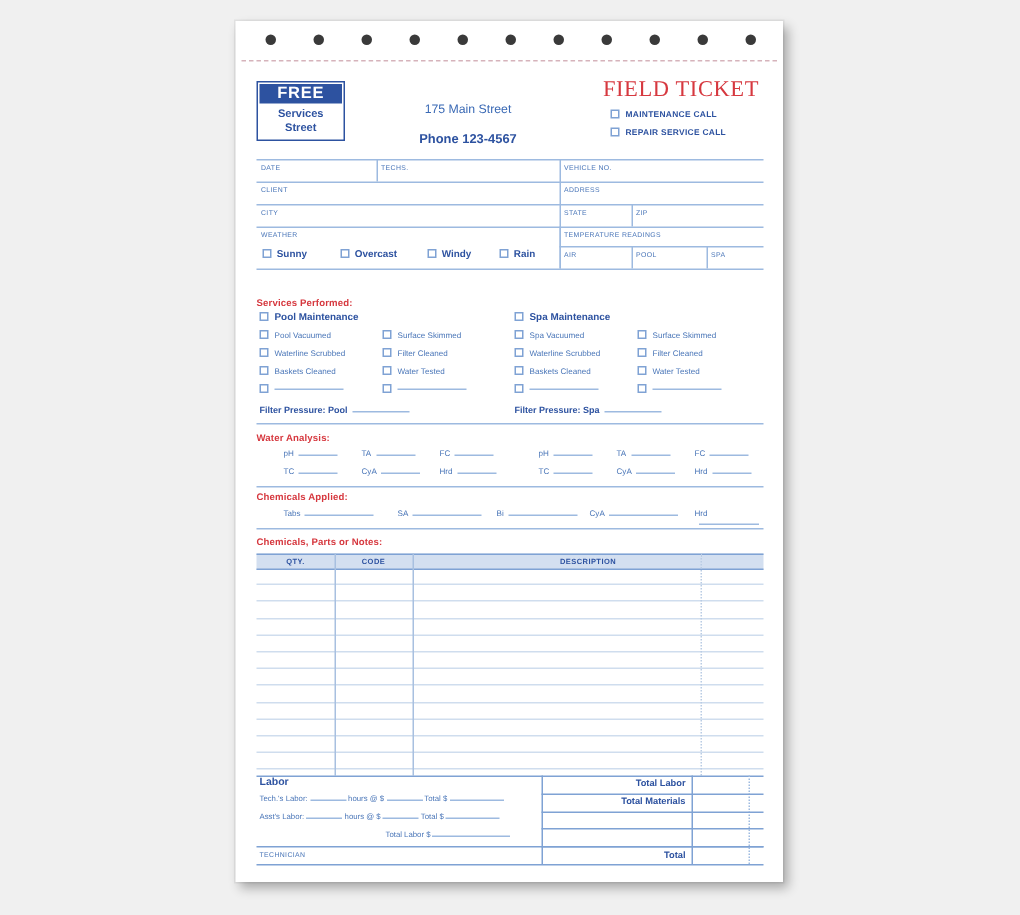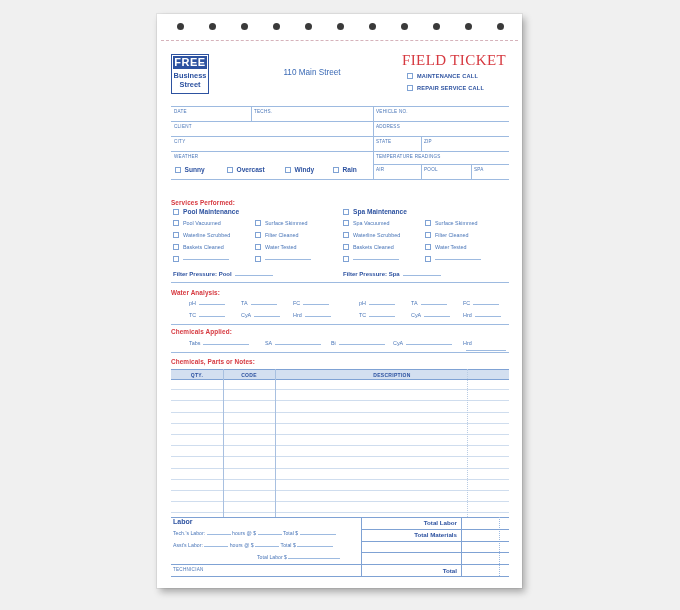--- a/index.html
+++ b/index.html
@@ -26,21 +26,21 @@
     background:#3a3a3a;
   }
   #perf{
     position:absolute;left:4px;top:26px;width:357px;height:0;
     border-top:1px dashed #d6b3bb;
   }
 
   
   #header{position:absolute;left:14px;top:38px;width:338px;height:50px;}
   #logo{
-    position:absolute;left:0;top:2px;width:38px;height:40px;
+    position:absolute;left:0;top:2px;width:59px;height:40px;
     border:1.6px solid #2d52a0;box-sizing:border-box;
     text-align:center;
   }
   #logoFree{
     background:#2d52a0;color:#ffffff;font-weight:bold;
     font-size:11px;letter-spacing:.5px;line-height:13px;height:13px;
     margin:1.4px 1.4px 0 1.4px;
   }
   #logoB,#logoD{
     color:#2d52a0;font-weight:bold;font-size:7.4px;line-height:9px;
@@ -145,25 +145,26 @@
         <div class="hole" style="left: 276px;"></div>
         <div class="hole" style="left: 308px;"></div>
         <div class="hole" style="left: 340px;"></div>
       </div>
     <div id="perf"></div>
 
     <div id="header">
 
       <div id="logo">
         <div id="logoFree">FREE</div>
-        <div id="logoB">Business</div>
+        <div id="logoB">Services</div>
         <div id="logoD">Street</div>
       </div>
 
-      <div id="coAddr">110 Main Street</div>
+      <div id="coAddr">175 Main Street</div>
+      <div id="coPhone">Phone 123-4567</div>
 
       <div id="ticketTitle">FIELD TICKET</div>
 
       <div class="hdrChk" style="top:21px;">
         <span class="box"></span><span>MAINTENANCE CALL</span>
       </div>
       <div class="hdrChk" style="top:33px;">
         <span class="box"></span><span>REPAIR SERVICE CALL</span>
       </div>
     </div>

